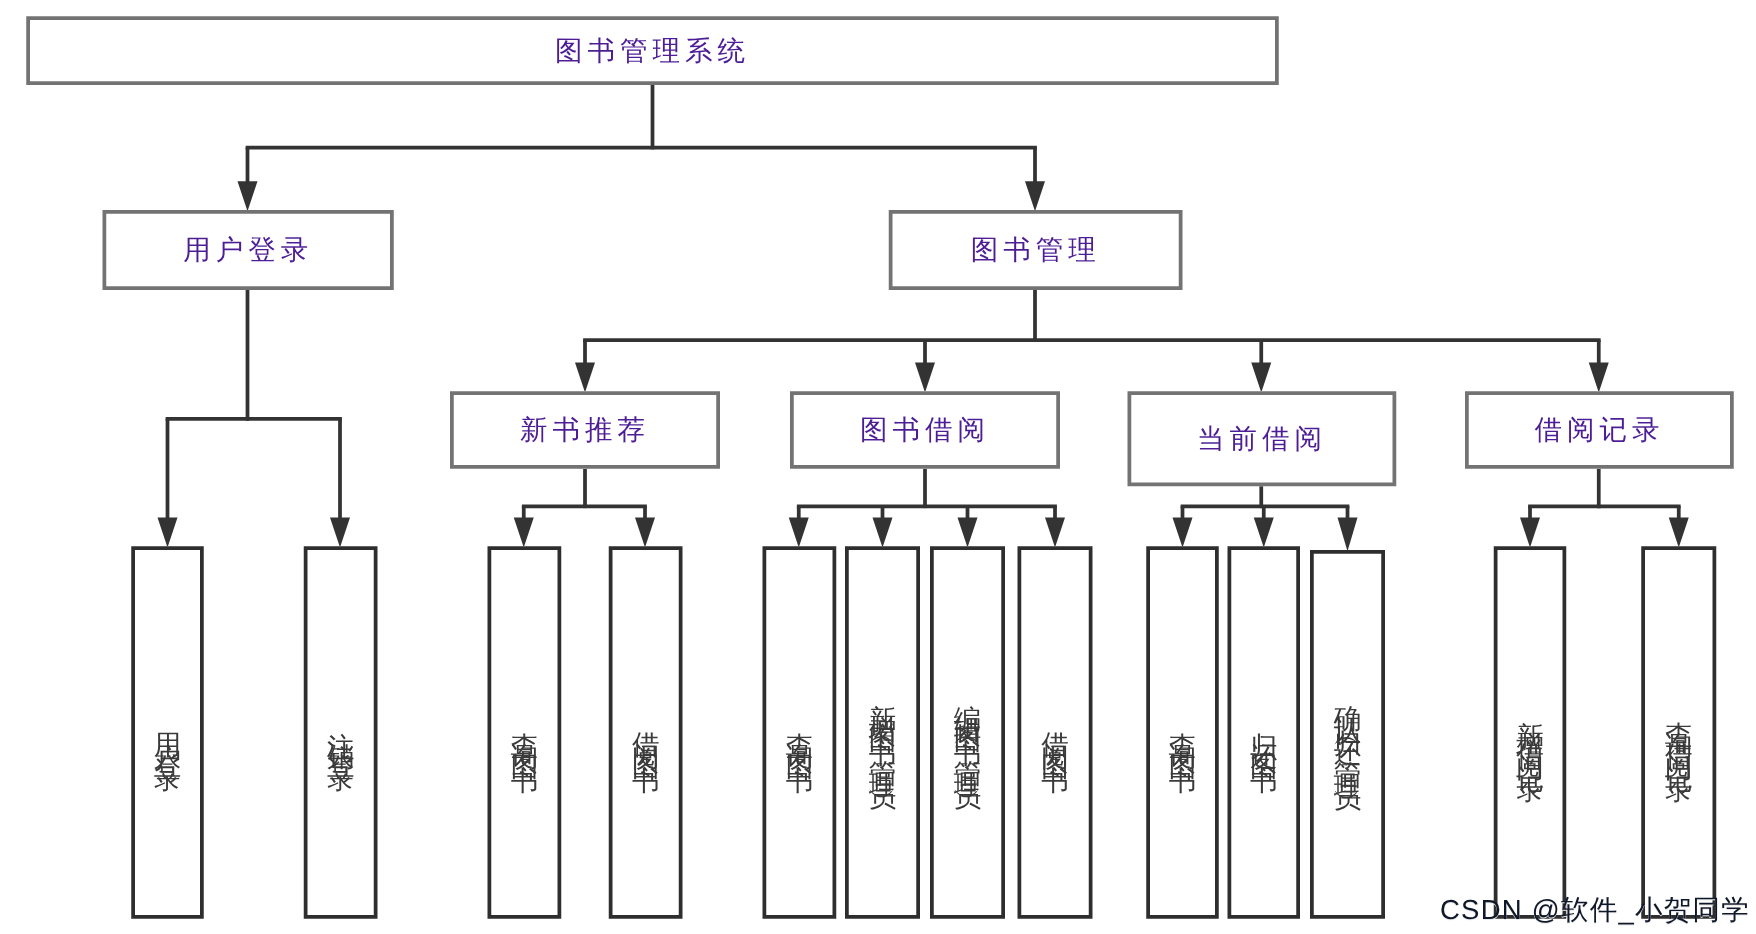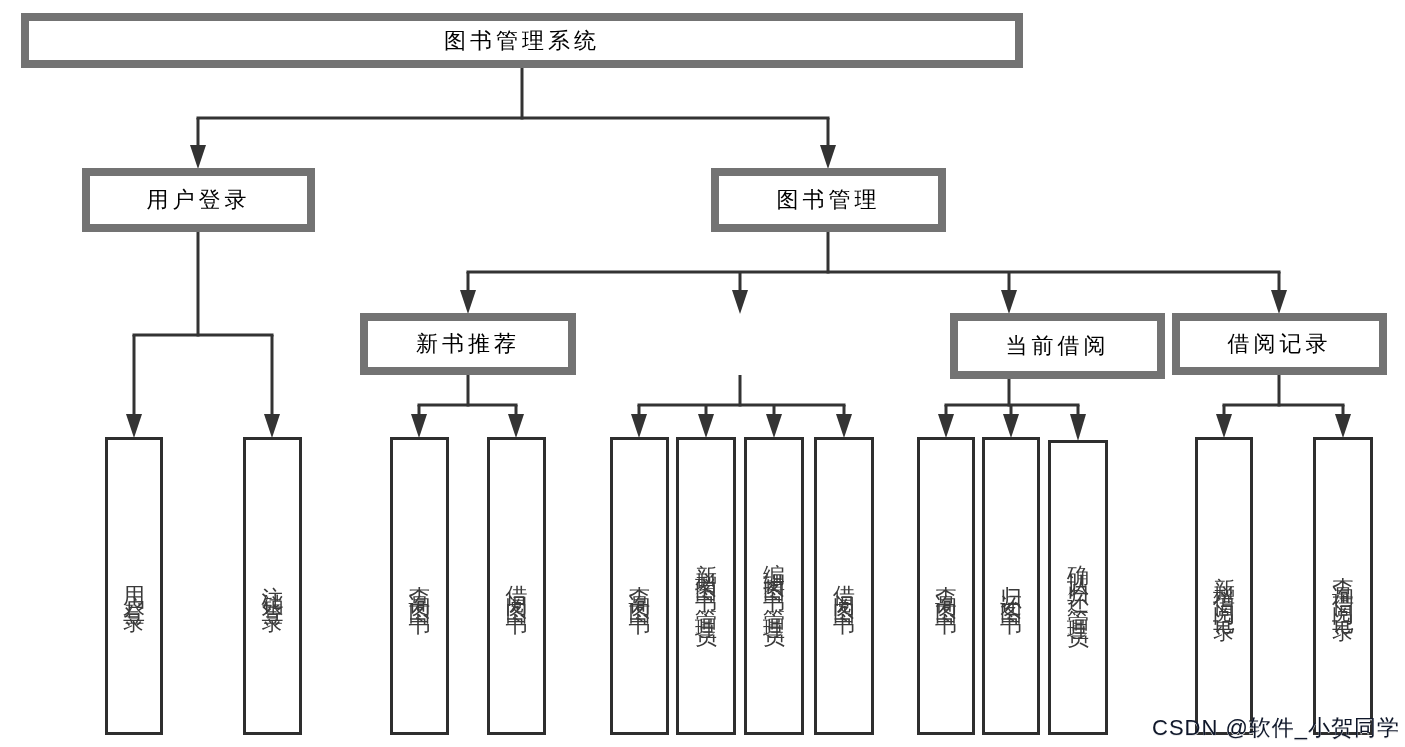--- a/index.html
+++ b/index.html
@@ -17,26 +17,26 @@
   }
   .wires {
     position: absolute;
     left: 0;
     top: 0;
     pointer-events: none;
   }
   .node {
     position: absolute;
     box-sizing: border-box;
-    border: 8px solid #737373;
+    border: 3px solid #737373;
     background: #ffffff;
     display: flex;
     align-items: center;
     justify-content: center;
-    color: #000000;
+    color: #4c1d95;
     font-size: 22px;
     letter-spacing: 4px;
     white-space: nowrap;
   }
   .leaf {
     position: absolute;
     box-sizing: border-box;
     border: 3px solid #2e2e2e;
     background: #ffffff;
     display: flex;
@@ -152,21 +152,24 @@
   <div class="node" style="left:82px; top:168px; width:233px; height:64px;">
     <span>用户登录</span>
   </div>
   <div class="node" style="left:711px; top:168px; width:235px; height:64px;">
     <span>图书管理</span>
   </div>
 
   <div class="node" style="left:360px; top:313px; width:216px; height:62px;text-align:right;">
     <span>新书推荐</span>
   </div>
-  <div class="node" style="left:902px; top:313px; width:215px; height:66px;margin-left:48px;">
+  <div class="node" style="left:632px; top:313px; width:216px; height:62px;">
+    <span>图书借阅</span>
+  </div>
+  <div class="node" style="left:902px; top:313px; width:215px; height:76px;">
     <span>当前借阅</span>
   </div>
   <div class="node" style="left:1172px; top:313px; width:215px; height:62px;">
     <span>借阅记录</span>
   </div>
 
   <div class="leaf" style="left:105px; top:437px; width:58px; height:298px;">
     <span>用户登录</span>
   </div>
   <div class="leaf" style="left:243px; top:437px; width:59px; height:298px;">

